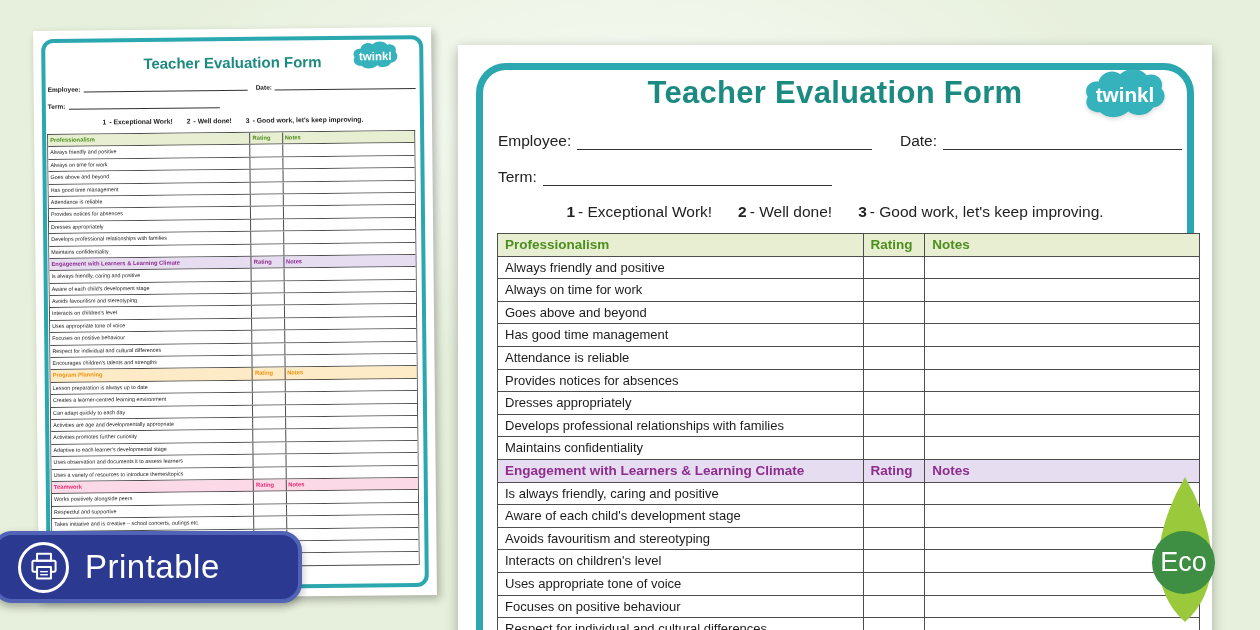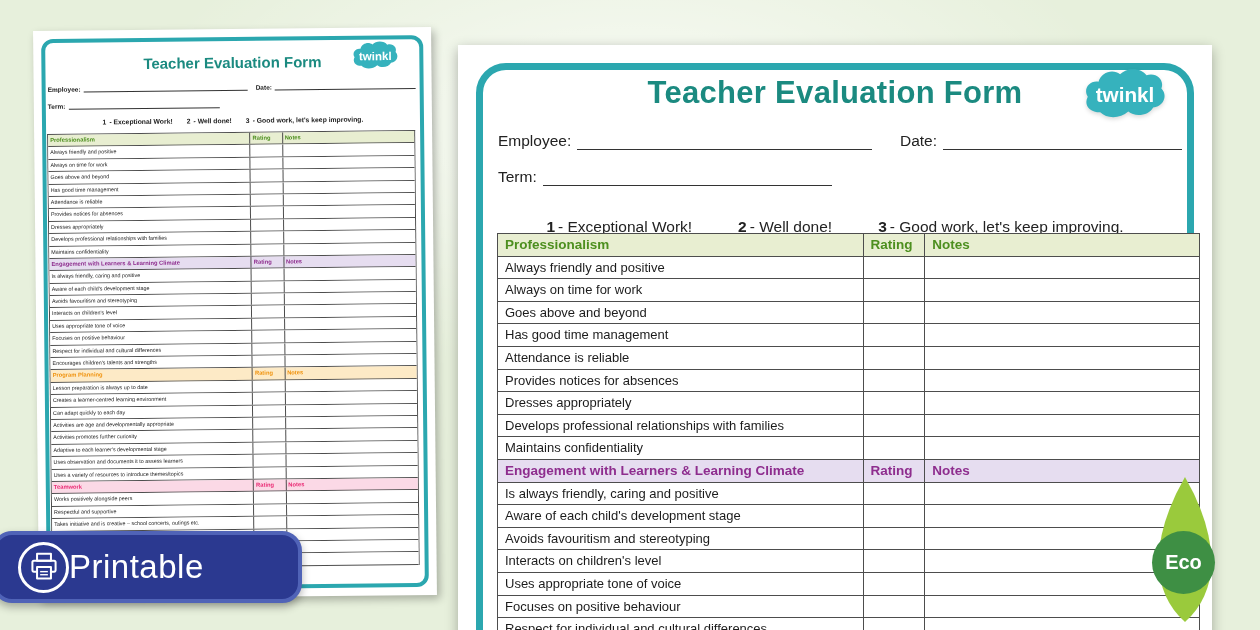--- a/index.html
+++ b/index.html
@@ -37,21 +37,21 @@
   .page-right .fgroup{font-size:15.5px;}
   .rf-emp{top:87px;left:40px;width:374px;}  .rf-emp .fline{flex:1;}
   .rf-date{top:87px;left:442px;width:282px;}.rf-date .fline{flex:1;}
   .rf-term{top:123px;left:40px;width:334px;}.rf-term .fline{flex:1;}
 
   
   .legend{position:absolute;left:0;right:0;display:flex;justify-content:center;color:#222;}
   .legend .li{white-space:nowrap;}
   .legend .ln{font-weight:bold;margin-right:3px;}
   .l-legend{top:88px;gap:14px;font-size:6.8px;font-weight:bold;}
-  .r-legend{top:173px;gap:46px;font-size:15.5px;}
+  .r-legend{top:158px;gap:26px;font-size:15.5px;}
   .r-legend .lt{font-weight:500;}
 
   
   .eval-table{position:absolute;background:#fff;border:1px solid #4d4d4d;border-bottom:0;}
   .trow{display:flex;border-bottom:1px solid #4d4d4d;background:#fff;}
   .cell{box-sizing:border-box;overflow:hidden;white-space:nowrap;color:#1c1c1c;}
   .cell + .cell{border-left:1px solid #4d4d4d;}
   .c1{width:55%;} .c2{width:8.8%;} .c3{flex:1;}
   .thead .cell{font-weight:bold;}
   .l-table{top:103px;left:13px;right:17px;}
@@ -64,31 +64,31 @@
   .r-table .cell{font-size:13px;line-height:21.4px;padding:0 7px;}
   .r-table .thead .cell{font-size:13.5px;}
 
   
   .printable{position:absolute;left:-8px;top:531px;width:302px;height:64px;background:#2b3990;
              border:4px solid #5063b7;border-radius:20px;display:flex;align-items:center;
              box-shadow:0 4px 8px rgba(0,0,0,.3);z-index:20;}
   .picon{width:51px;height:51px;border:3px solid #fff;border-radius:50%;margin-left:22px;
          display:flex;align-items:center;justify-content:center;flex:none;box-sizing:border-box;}
   .picon svg{width:34px;height:34px;}
-  .ptext{color:#fff;font-size:33px;letter-spacing:.5px;}
+  .ptext{color:#fff;font-size:33px;margin-left:16px;letter-spacing:.5px;}
 
   
   .eco-leaf{position:absolute;left:1150px;top:475px;width:70px;height:150px;z-index:14;}
   .eco-badge{position:absolute;left:963px;top:540px;width:261px;height:46px;background:#4caf50;
              border-radius:10px;display:flex;align-items:center;z-index:15;
              box-shadow:0 3px 6px rgba(0,0,0,.25);}
   .etext{color:#fff;font-size:29px;margin-left:15px;}
   .eco-circle{position:absolute;left:1152px;top:531px;width:63px;height:63px;border-radius:50%;
               background:#3e8f44;z-index:16;display:flex;align-items:center;justify-content:center;}
-  .eco-circle span{color:#fff;font-size:20px;font-weight:bold;}
+  .eco-circle span{color:#fff;font-size:27px;font-weight:normal;}
 </style>
 </head>
 <body>
 
 <div class="canvas">
   <div class="glow"></div>
 
   <div class="page page-left">
     <div class="frame"></div>
     <div class="form-title l-title">Teacher Evaluation Form</div>

